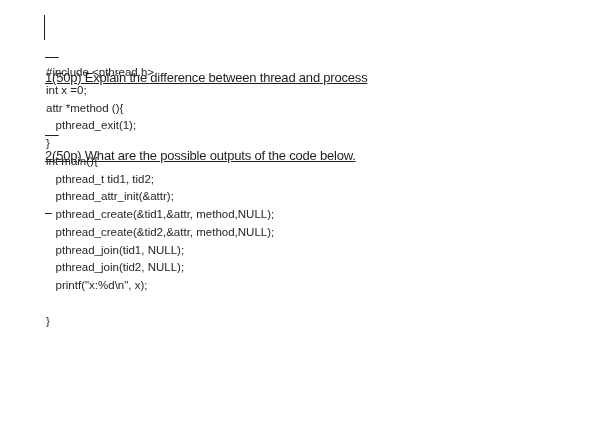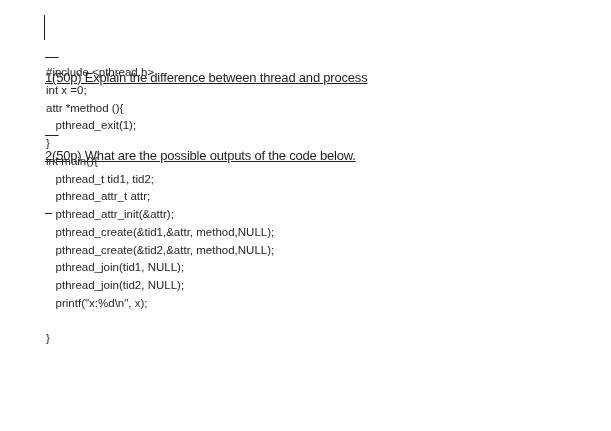--- a/index.html
+++ b/index.html
@@ -61,21 +61,20 @@
   </div>
 
   <div class="code-block">
     <div class="code-line">#include &lt;pthread.h&gt;</div>
     <div class="code-line">int x =0;</div>
     <div class="code-line">attr *method (){</div>
     <div class="code-line">   pthread_exit(1);</div>
     <div class="code-line">}</div>
     <div class="code-line">int main(){</div>
     <div class="code-line">   pthread_t tid1, tid2;</div>
-    <div class="code-line">   pthread_attr_t attr;</div>
     <div class="code-line">   pthread_attr_init(&amp;attr);</div>
     <div class="code-line">   pthread_create(&amp;tid1,&amp;attr, method,NULL);</div>
     <div class="code-line">   pthread_create(&amp;tid2,&amp;attr, method,NULL);</div>
     <div class="code-line">   pthread_join(tid1, NULL);</div>
     <div class="code-line">   pthread_join(tid2, NULL);</div>
     <div class="code-line">   printf("x:%d\n", x);</div>
     <div class="code-line"></div>
     <div class="code-line">}</div>
   </div>
 

